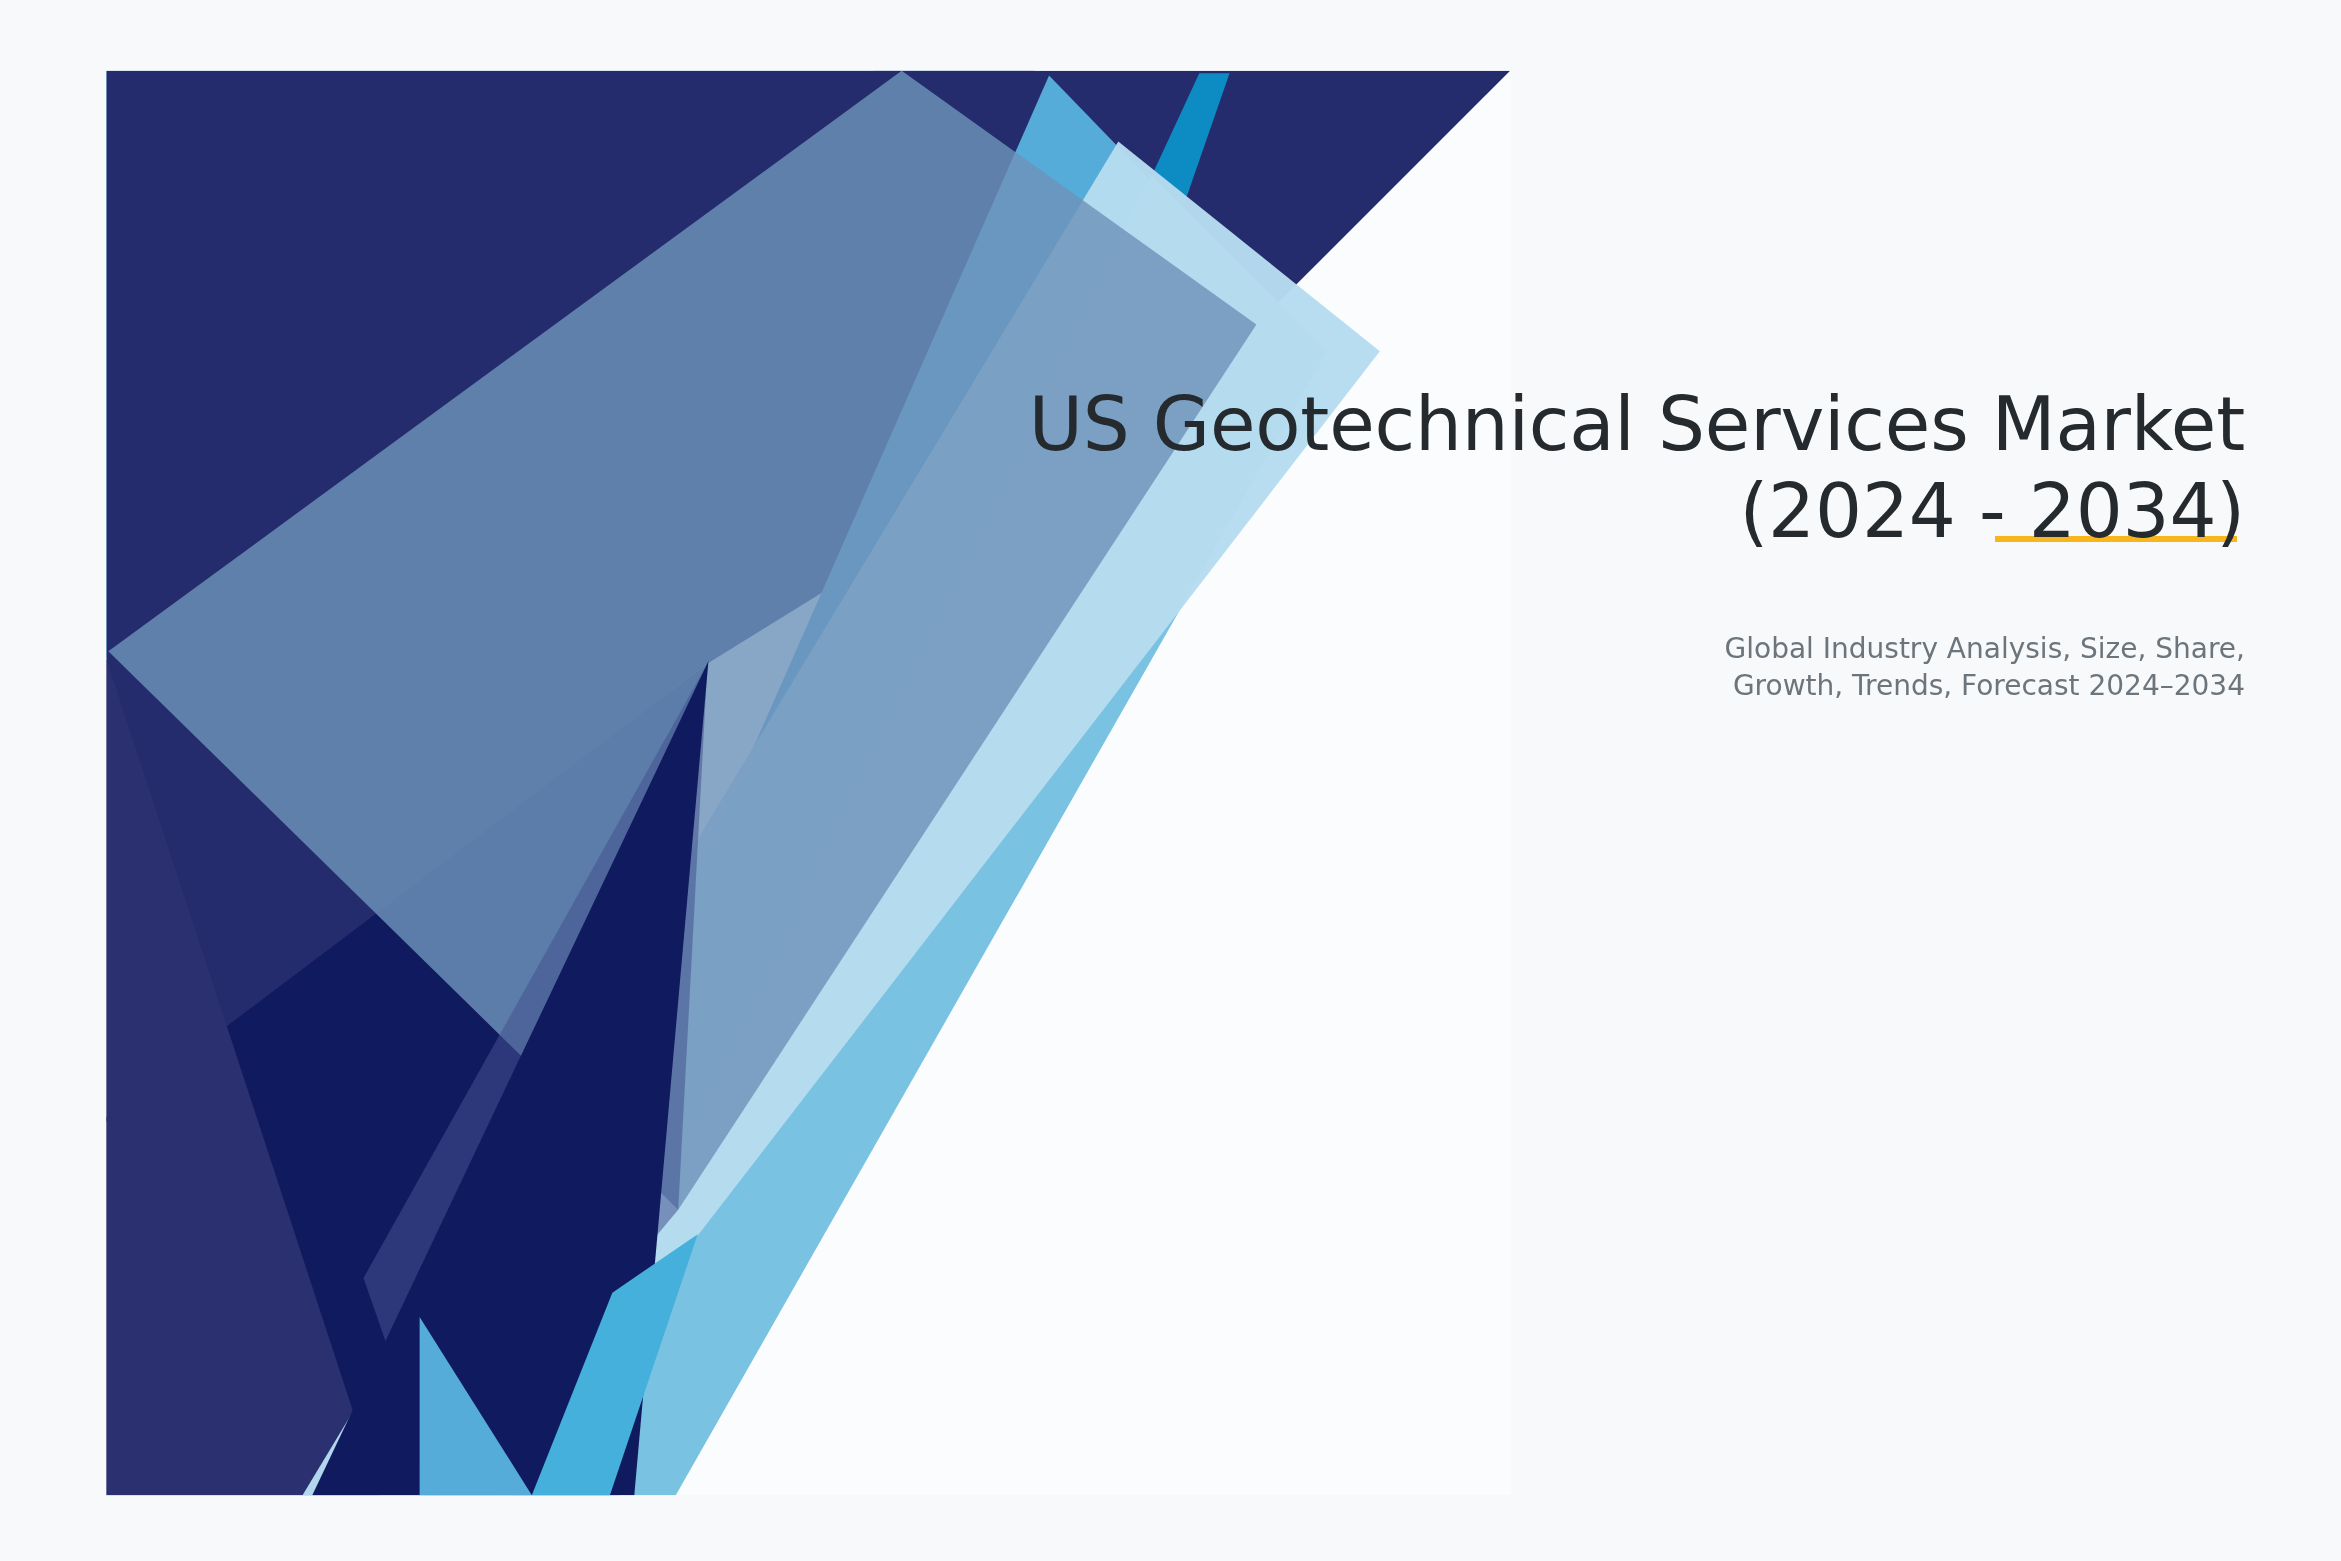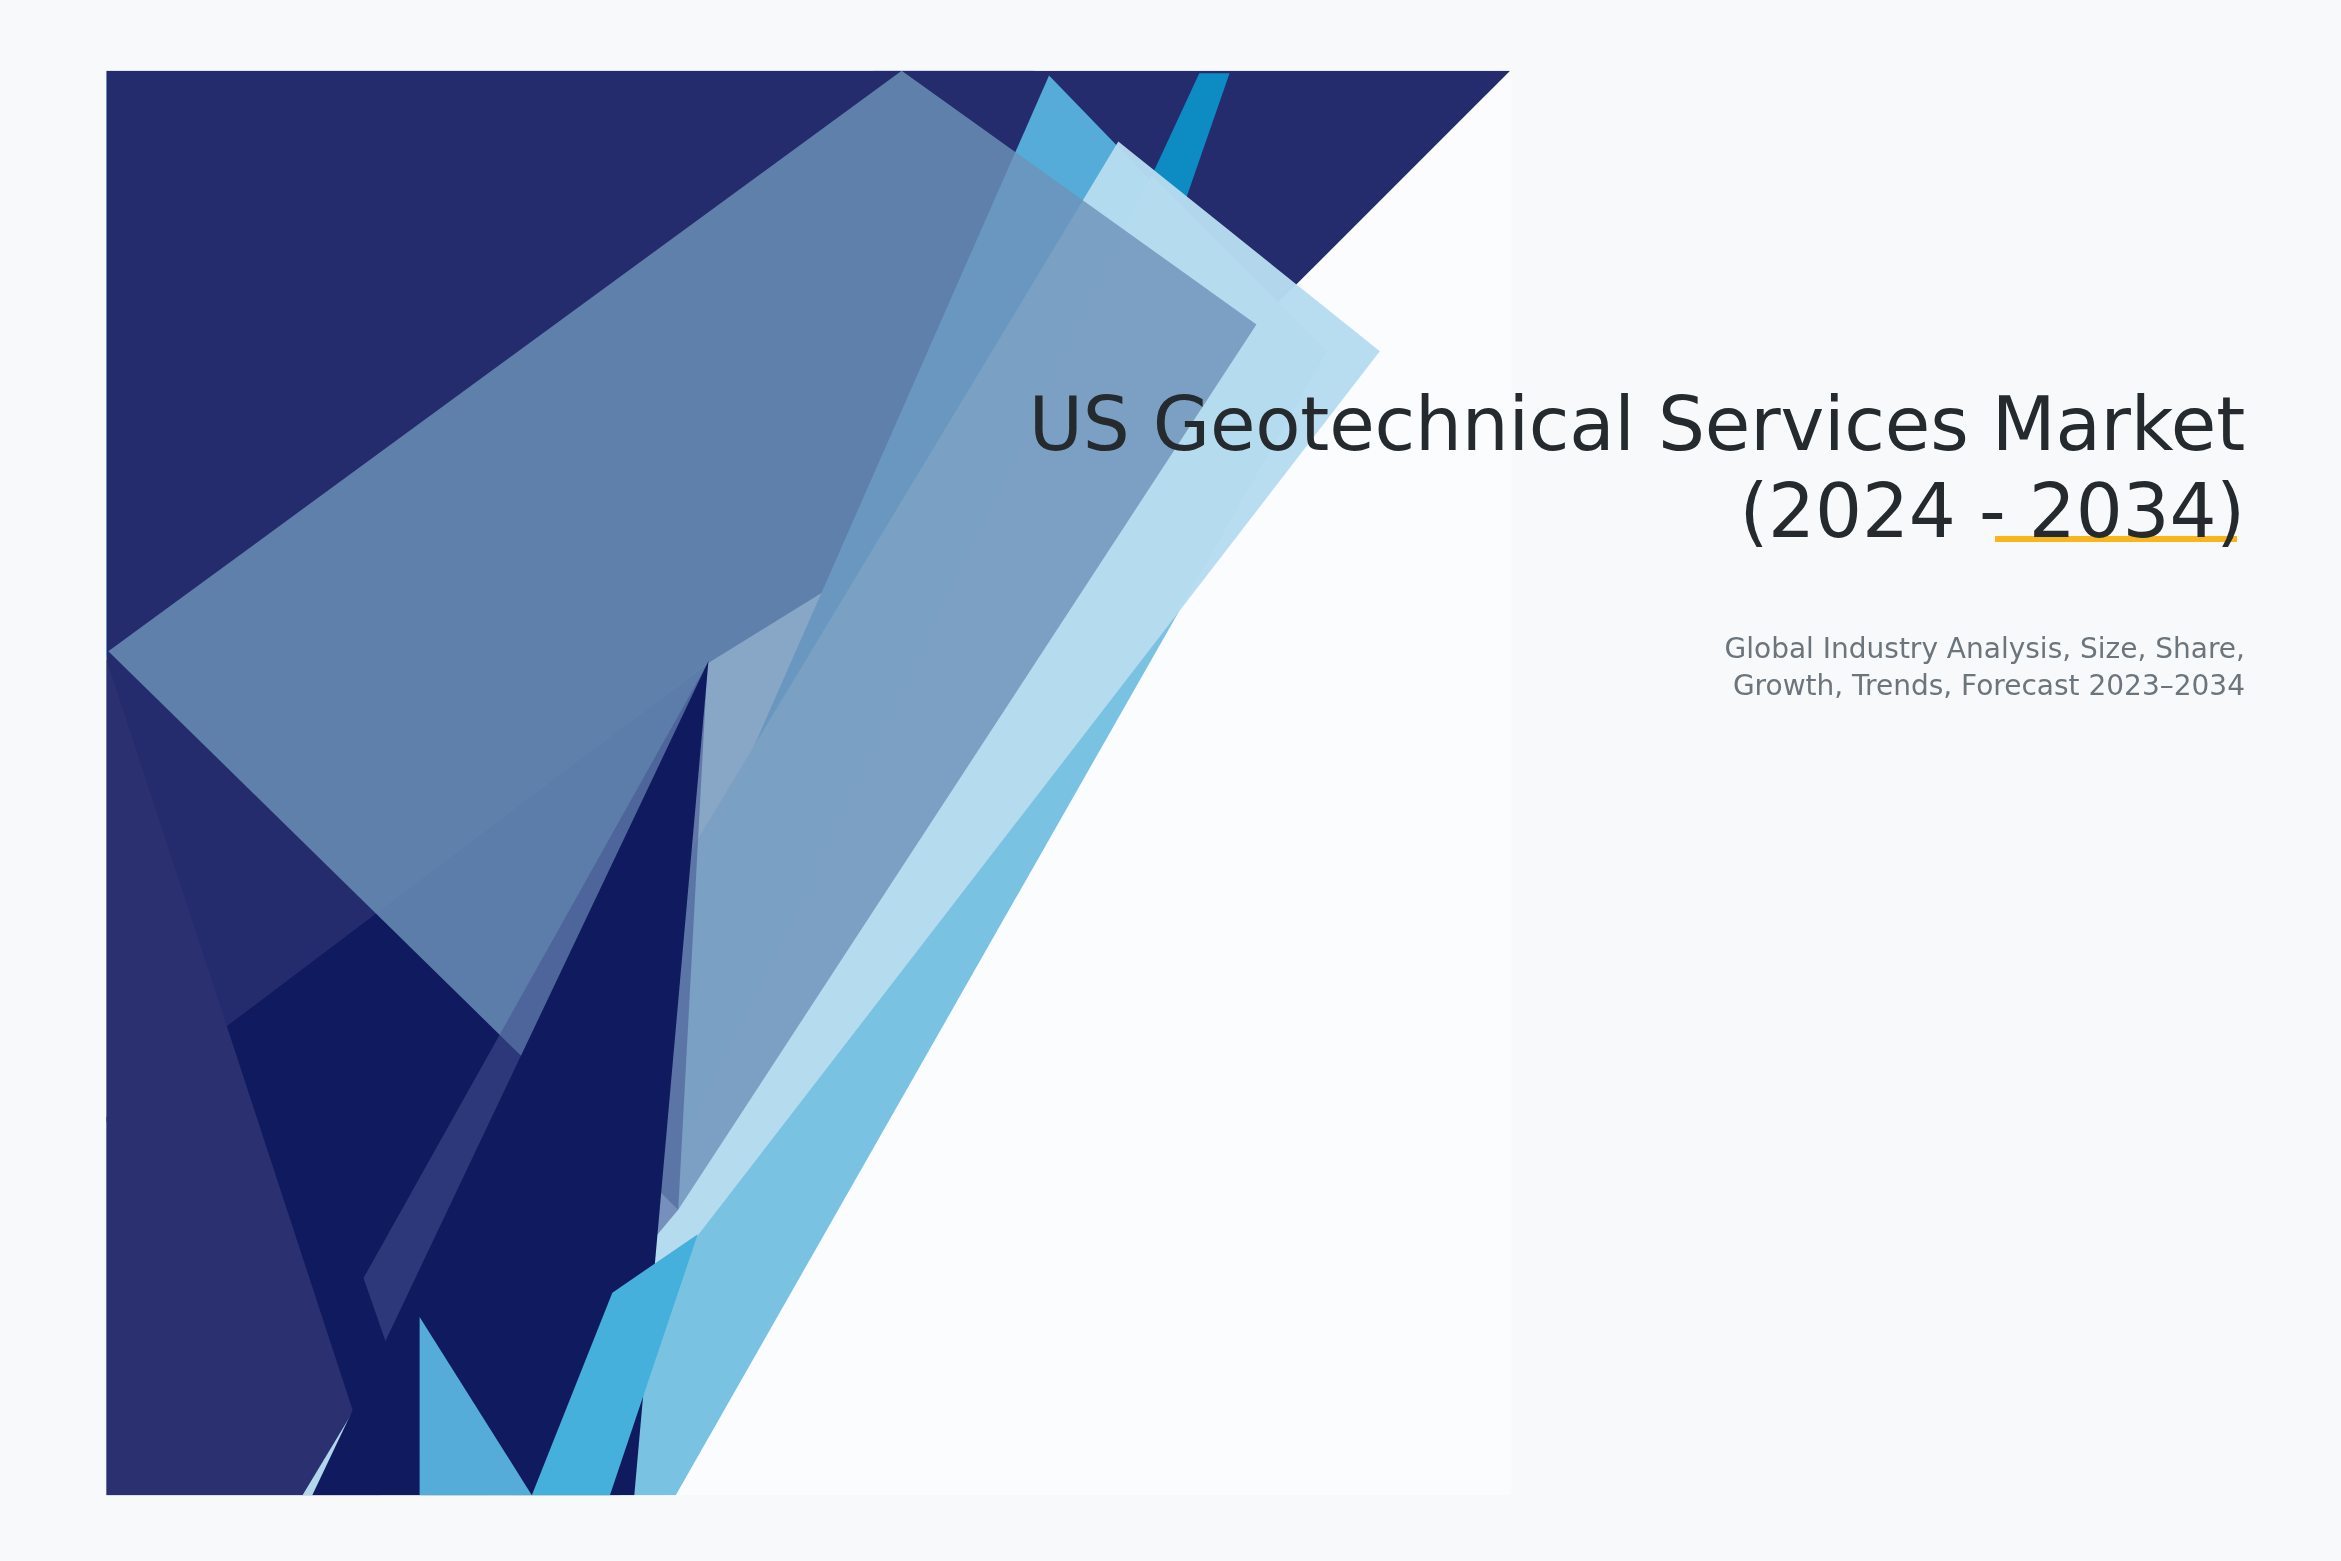--- a/index.html
+++ b/index.html
@@ -107,17 +107,17 @@
     </g>
   </svg>
 
   <div id="text-block">
     <div id="title-wrap">
       <div id="title-underline"></div>
       <h1 id="title">US Geotechnical Services Market
 (2024 - 2034)</h1>
     </div>
     <p id="subtitle">Global Industry Analysis, Size, Share,
-Growth, Trends, Forecast 2023–2034</p>
+Growth, Trends, Forecast 2024–2034</p>
   </div>
 
 </div>
 
 
 </body></html>

